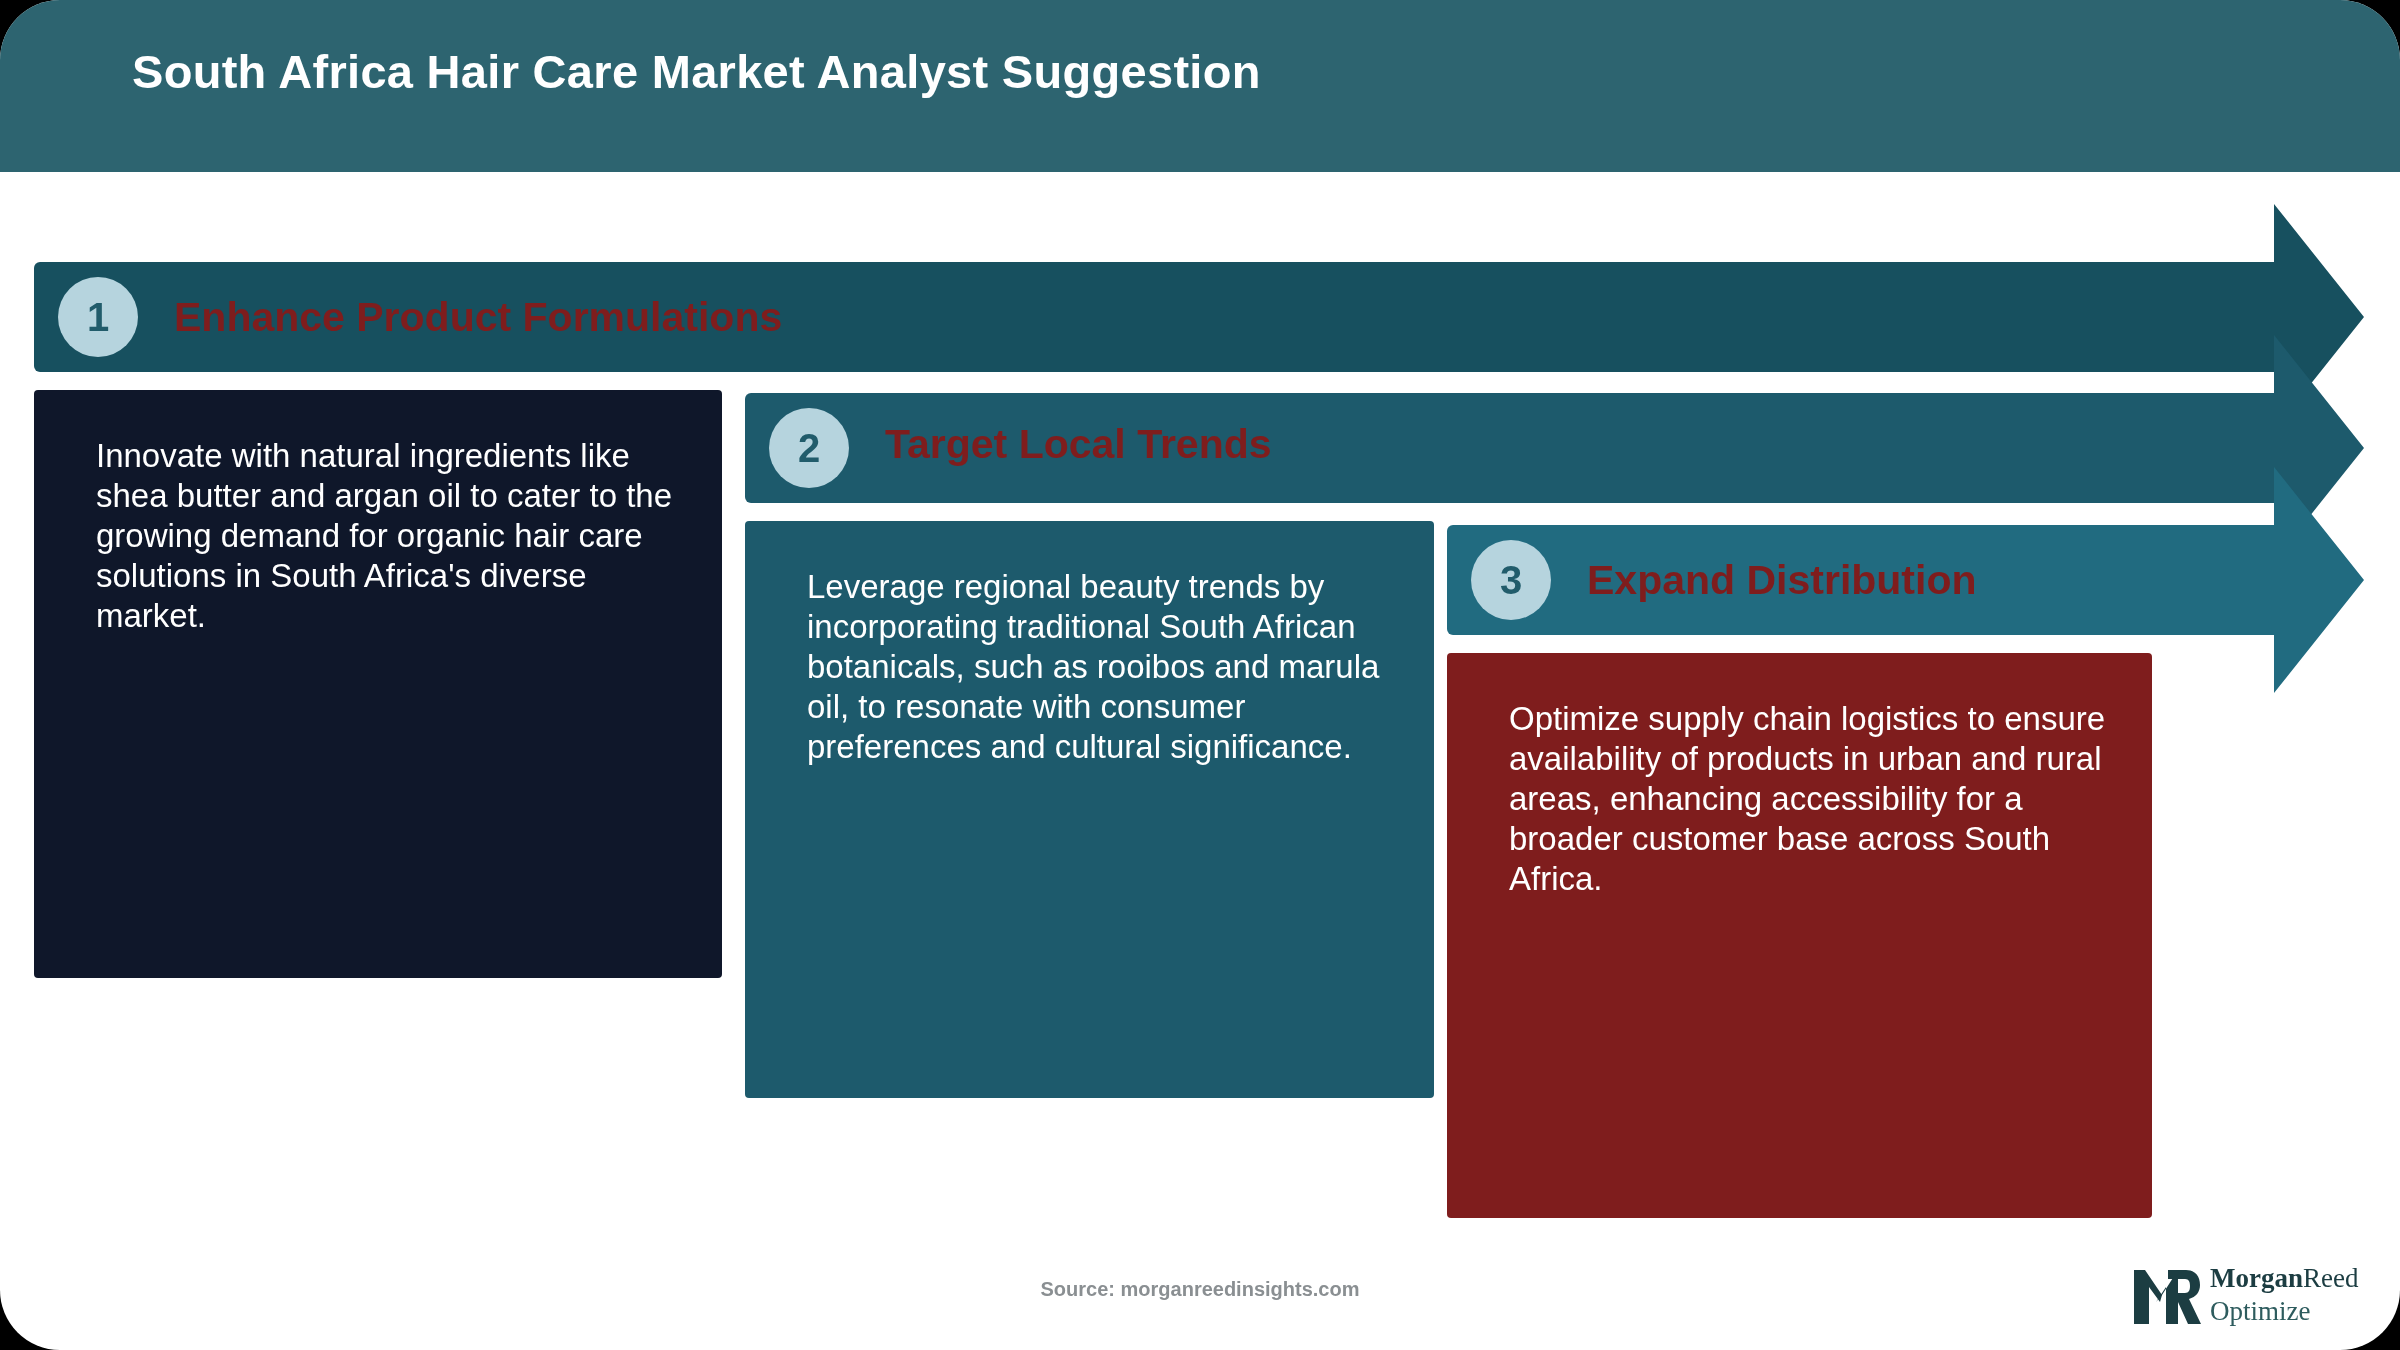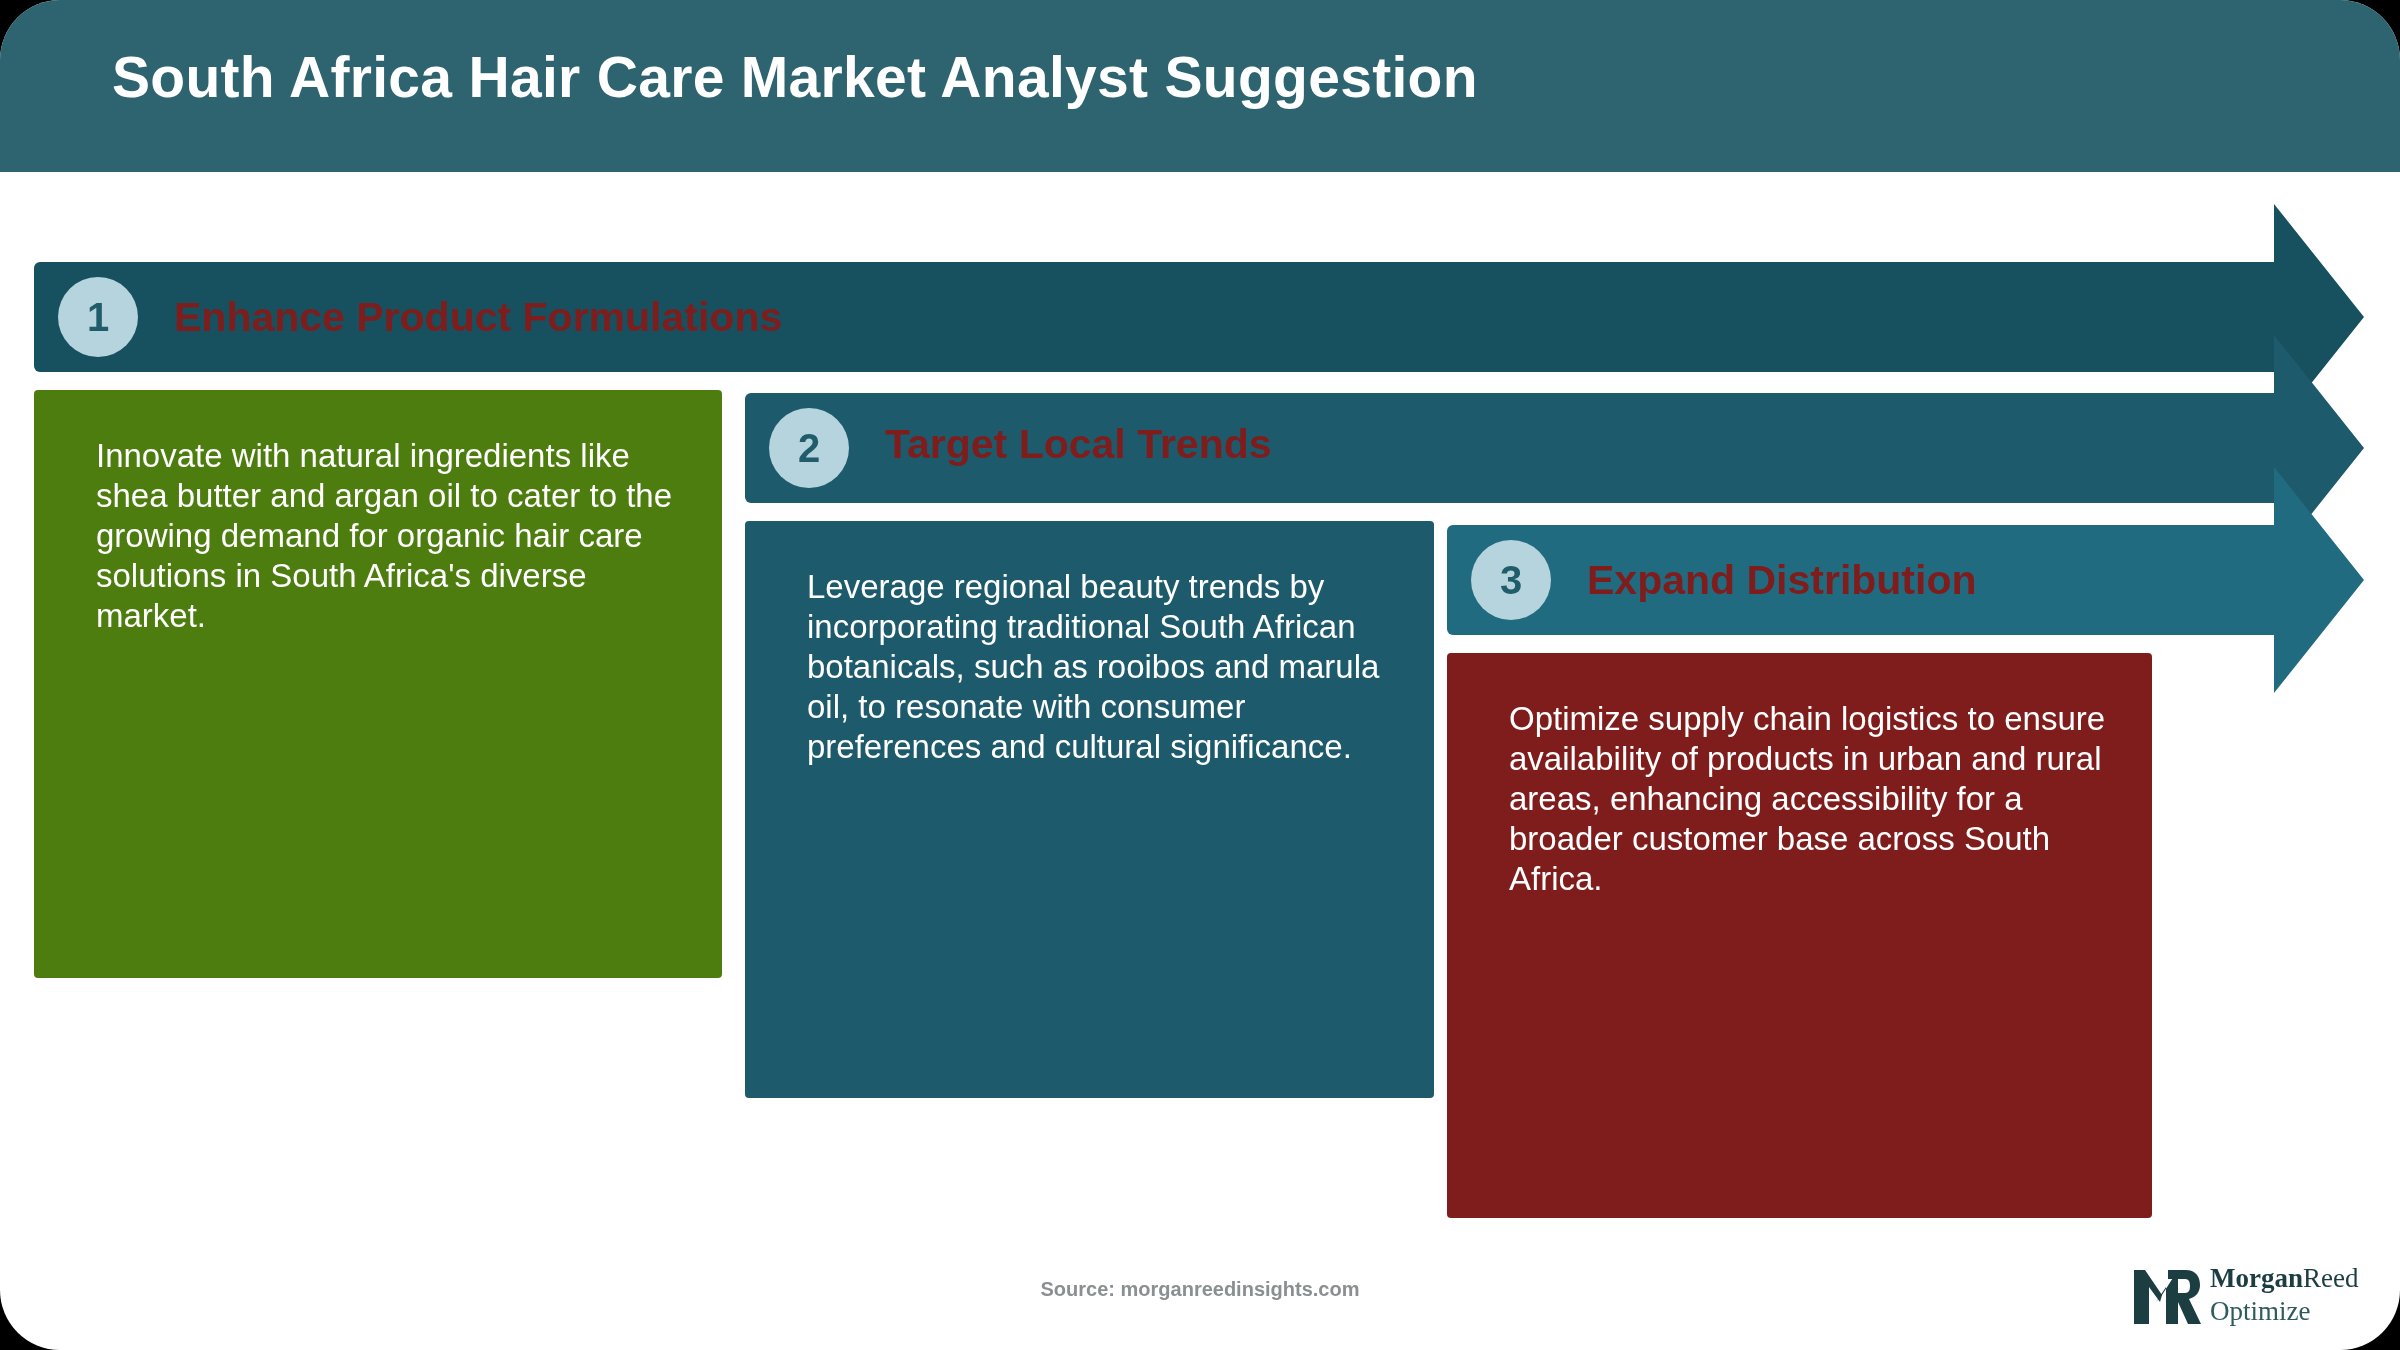--- a/index.html
+++ b/index.html
@@ -27,23 +27,23 @@
   
   #header {
     position: absolute;
     left: 0; top: 0;
     width: 2400px;
     height: 172px;
     background: #2d6470;
   }
   #header-title {
     position: absolute;
-    left: 112px;
+    left: 132px;
     top: 44px;
-    font-size: 57px;
+    font-size: 47px;
     font-weight: bold;
     color: #ffffff;
     letter-spacing: 0.3px;
     white-space: nowrap;
   }
 
   
   .band {
     position: absolute;
     color: #ffffff;
@@ -108,21 +108,21 @@
     line-height: 40px;
     border-radius: 4px;
   }
   .panel-text {
     position: absolute;
     left: 62px;
     top: 46px;
     right: 46px;
   }
 
-  #panel1 { left: 34px; top: 390px; width: 688px; height: 588px; background: #4d7c0f; }
+  #panel1 { left: 34px; top: 390px; width: 688px; height: 588px; background: #0f172a; }
   #panel2 { left: 745px; top: 521px; width: 689px; height: 577px; background: #1d5a6c; }
   #panel3 { left: 1447px; top: 653px; width: 705px; height: 565px; background: #7f1d1d; }
 
   
   #source {
     position: absolute;
     left: 0;
     top: 1278px;
     width: 2400px;
     text-align: center;

